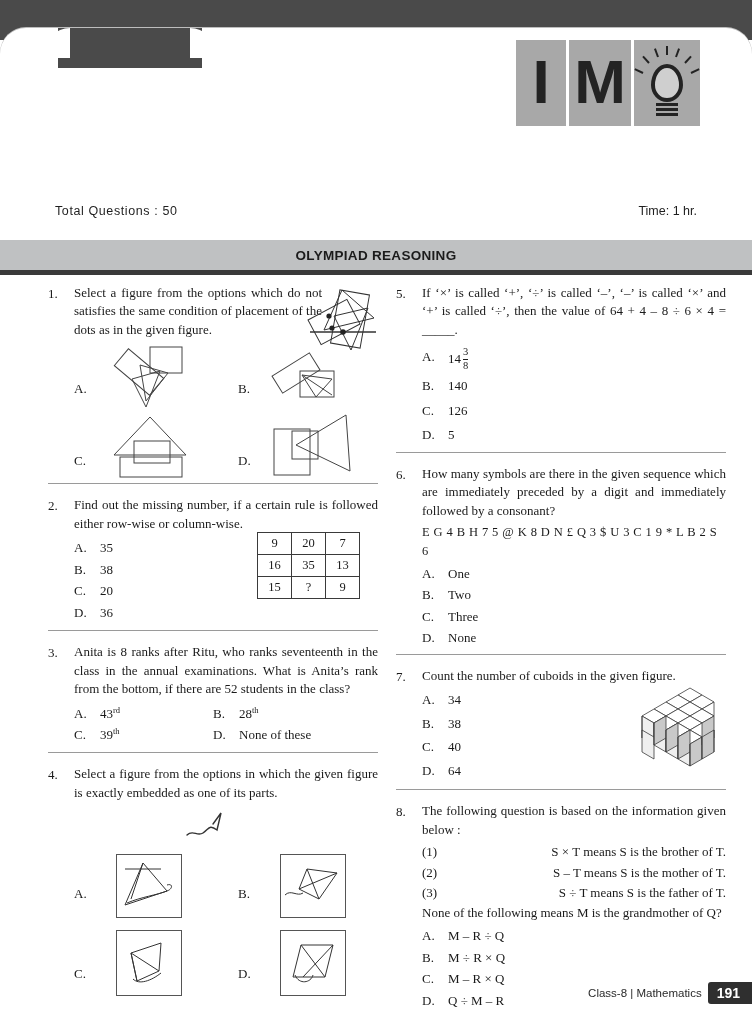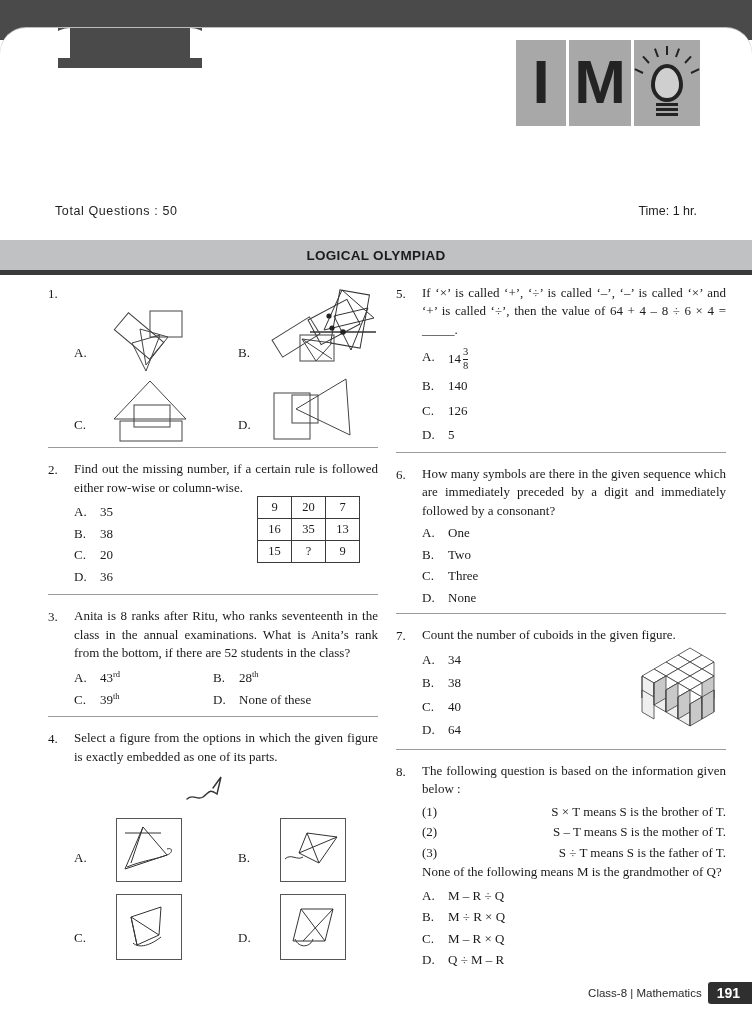--- a/index.html
+++ b/index.html
@@ -190,31 +190,32 @@
     </div>
   </div>
 </div>
 
 <div id="info-bar">
   <span class="tq">Total Questions : 50</span>
   <span class="tm">Time: 1 hr.</span>
 </div>
 
 <div id="section-band">
-  <span>LOGICAL OLYMPIAD</span>
+  <span>OLYMPIAD REASONING</span>
 </div>
 <div id="section-rule"></div>
 
 <div id="content">
 
   <div class="col col-left">
 
     <div class="q">
       <div class="q-head">
         <div class="q-num">1.</div>
+        <div class="q-text" style="width:248px;flex:none;">Select a figure from the options which do not satisfies the same condition of placement of the dots as in the given figure.</div>
       </div>
 
       <svg class="fig" style="left:256px;top:2px;" width="76" height="74" viewBox="0 0 76 74">
         <g fill="none" stroke="#333" stroke-width="1">
           <rect x="8" y="22" width="44" height="28" transform="rotate(-28 30 36)"></rect>
           <rect x="31" y="6" width="30" height="54" transform="rotate(10 46 33)"></rect>
           <polygon points="38,4 70,32 20,44"></polygon>
           <polygon points="30,30 64,22 47,64"></polygon>
           <line x1="6" y1="46" x2="72" y2="46" stroke-width="1.6"></line>
         </g>
@@ -435,20 +436,21 @@
         </div>
       </div>
       <hr class="hr" style="margin-top:7px;">
     </div>
 
     <div class="q">
       <div class="q-head">
         <div class="q-num">6.</div>
         <div class="q-text">How many symbols are there in the given sequence which are immediately preceded by a digit and immediately followed by a consonant?</div>
       </div>
+      <div class="sub-indent" style="font-size:12.5px;line-height:1.5;letter-spacing:0.4px;margin-top:3px;">E G 4 B H 7 5 @ K 8 D N £ Q 3 $ U 3 C 1 9 * L B 2 S 6</div>
       <div class="opts" style="margin-top:3px;">
         <div class="opt-row">
           <span class="opt-lbl">A.</span>
           <span class="opt-val">One</span>
         </div>
         <div class="opt-row">
           <span class="opt-lbl">B.</span>
           <span class="opt-val">Two</span>
         </div>
         <div class="opt-row">

